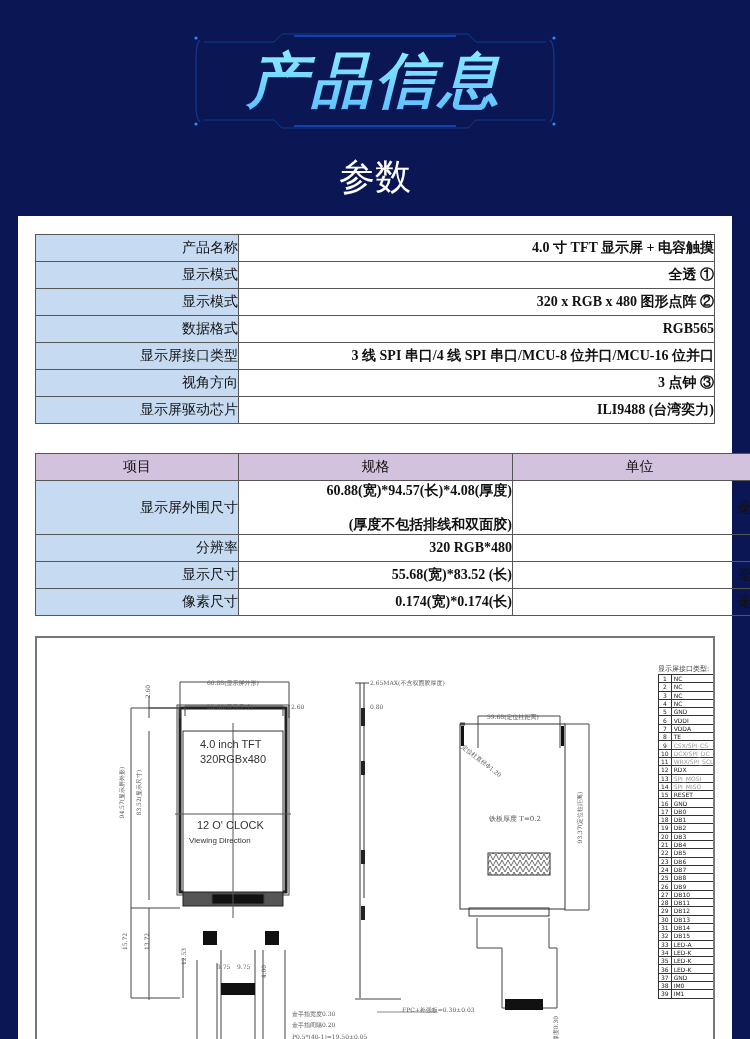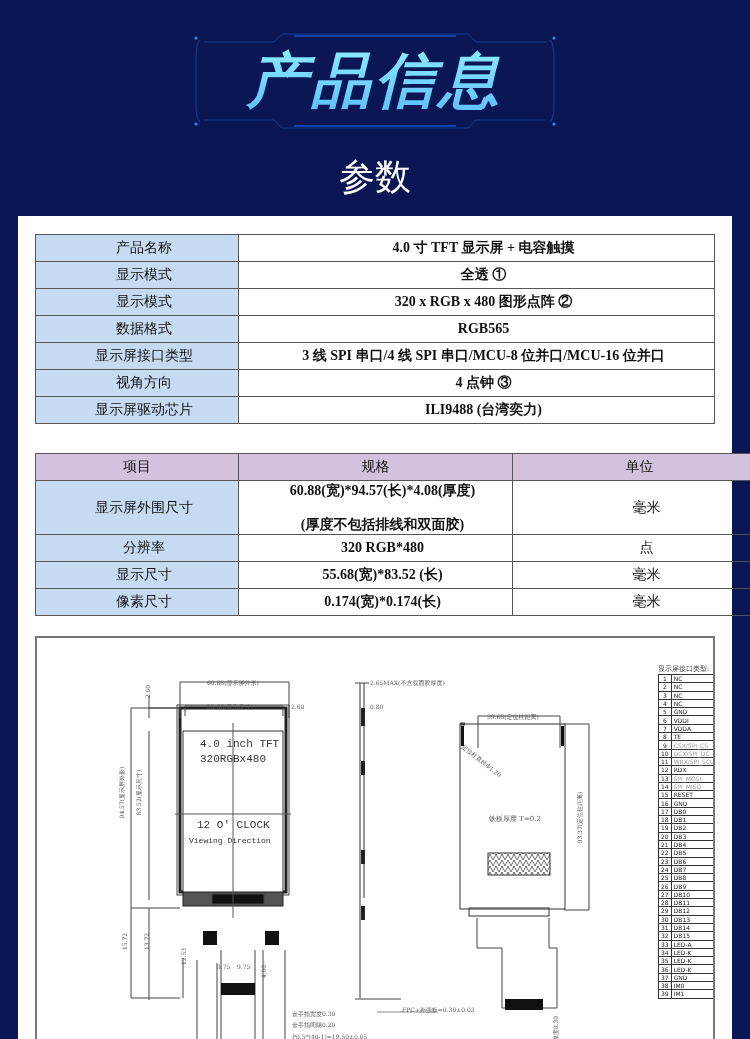--- a/index.html
+++ b/index.html
@@ -33,22 +33,22 @@
   }
   .content {
     position: absolute; left: 18px; top: 216px; width: 714px; height: 823px;
     background: #ffffff;
   }
   table.spec {
     position: absolute; border-collapse: collapse;
     font-size: 14px; color: #111;
   }
   table.spec td, table.spec th {
-    border: 1px solid #555; height: 27px; padding: 0 8px 0 22px;
-    text-align: center; vertical-align: middle;
+    border: 1px solid #555; height: 27px; padding: 0 0 0 22px;
+    text-align: right; vertical-align: middle;
   }
   table.t1 { left: 17px; top: 18px; width: 680px; }
   table.t1 td.k { width: 203px; background: #c6dbf2; }
   table.t1 td.v { font-family: "Liberation Serif", serif; font-weight: bold; }
   table.t2 { left: 17px; top: 237px; width: 732px; }
   table.t2 th { background: #d3c2de; font-weight: normal; text-align: center; padding: 0; height: 27px; }
   table.t2 td.k { width: 203px; background: #c6dbf2; margin-top: 16px; }
   table.t2 td.v { font-family: "Liberation Serif", serif; font-weight: bold; width: 274px; }
   table.t2 td.u { }
   .v-sub { font-weight: bold; display: block; margin-top: 16px; }
@@ -58,21 +58,21 @@
   }
   .drawing svg { position: absolute; left: 0; top: 0; }
   .pin-table {
     position: absolute; left: 621px; top: 36px; width: 56px;
     border-collapse: collapse; font-size: 6px; color: #222;
   }
   .pin-table td { border: 1px solid #333; height: 8.3px; line-height: 7px; padding: 0 2px; }
   .pin-table td.n { width: 12px; text-align: center; }
   .pin-title { position: absolute; left: 621px; top: 26px; font-size: 7px; color: #444; }
   .dimtxt { position: absolute; font-size: 6px; color: #555; font-family: "DejaVu Serif", serif; white-space: nowrap; }
-  .lcd-text { position: absolute; font-family: Liberation Mono, monospace; color: #333; white-space: nowrap; }
+  .lcd-text { position: absolute; font-family: Liberation Sans, sans-serif; color: #333; white-space: nowrap; }
 </style>
 </head>
 <body>
 
 <div class="banner">
   <div class="title-frame">
     <svg width="366" height="110" viewBox="0 0 366 110">
       <defs>
         <filter id="glow" x="-20%" y="-50%" width="140%" height="200%">
           <feGaussianBlur stdDeviation="1.5" result="b"></feGaussianBlur>
@@ -124,21 +124,21 @@
       <tr>
         <td class="k">数据格式</td>
         <td class="v">RGB565</td>
       </tr>
       <tr>
         <td class="k">显示屏接口类型</td>
         <td class="v">3 线 SPI 串口/4 线 SPI 串口/MCU-8 位并口/MCU-16 位并口</td>
       </tr>
       <tr>
         <td class="k">视角方向</td>
-        <td class="v">4 点钟 ③</td>
+        <td class="v">3 点钟 ③</td>
       </tr>
       <tr>
         <td class="k">显示屏驱动芯片</td>
         <td class="v">ILI9488 (台湾奕力)</td>
       </tr>
     </tbody>
   </table>
 
   <table class="spec t2">
     <thead>

